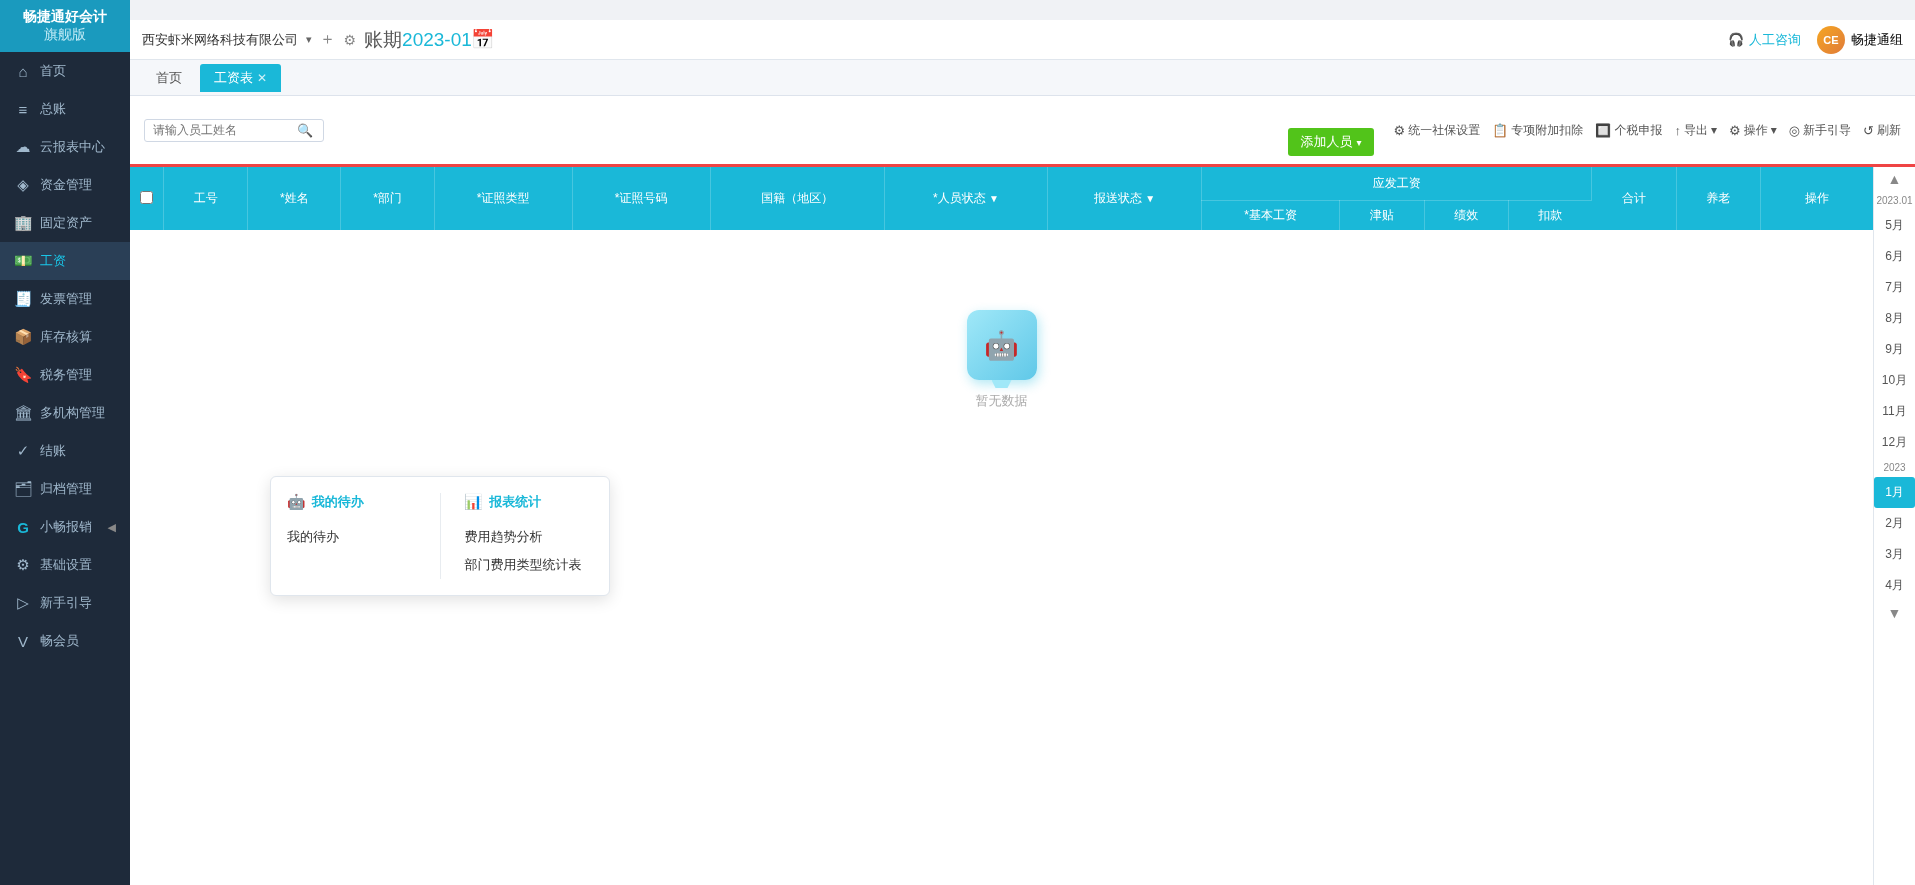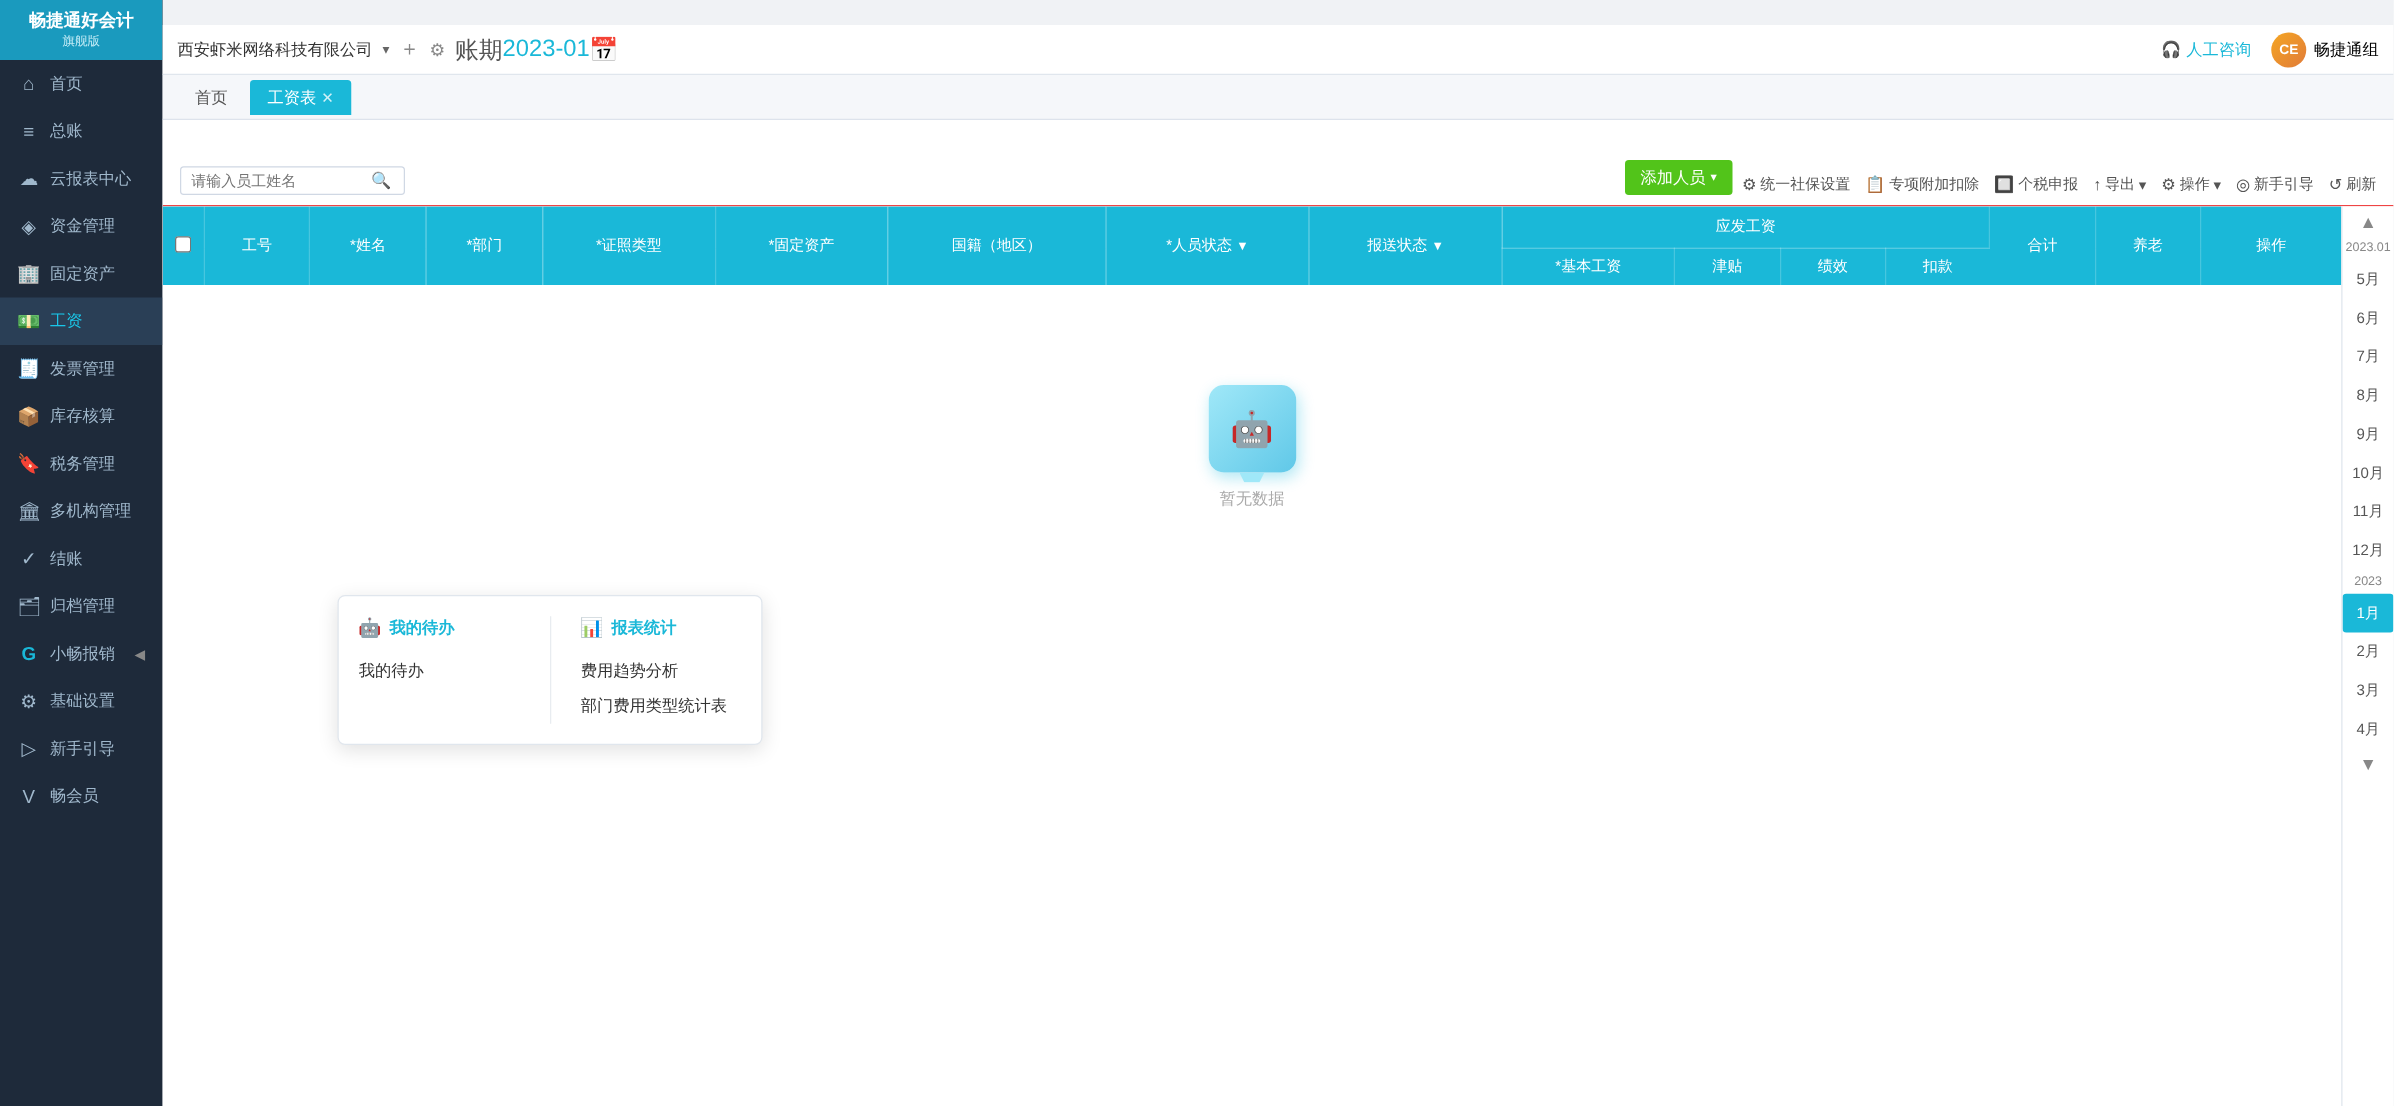--- a/index.html
+++ b/index.html
@@ -24,21 +24,21 @@
       align-items: center;
     }
     .sidebar-logo .logo-title {
       color: #fff;
       font-size: 14px;
       font-weight: bold;
       white-space: nowrap;
     }
     .sidebar-logo .logo-sub {
       color: #c0eaf5;
-      font-size: 10px;
+      font-size: 14px;
     }
     .sidebar-item {
       display: flex;
       align-items: center;
       padding: 10px 14px;
       cursor: pointer;
       color: #a0b8cc;
       font-size: 13px;
       gap: 8px;
     }
@@ -124,23 +124,23 @@
       flex-direction: column;
       overflow: hidden;
       position: relative;
       background: #fff;
     }
 
     
     .toolbar {
       padding: 8px 14px;
       display: flex;
-      align-items: flex-end;
-      gap: 8px;
-      border-bottom: 1px solid #ef4444;
+      align-items: center;
+      gap: 20px;
+      border-bottom: 3px solid #ef4444;
       background: #fff;
     }
     .search-box {
       display: flex;
       align-items: center;
       border: 1px solid #d0d8e4;
       border-radius: 3px;
       padding: 3px 8px;
       gap: 4px;
       width: 180px;
@@ -505,21 +505,21 @@
         <table>
           <thead>
             <tr>
               <th class="checkbox-th" rowspan="2">
                 <input type="checkbox" style="">
               </th>
               <th rowspan="2">工号</th>
               <th rowspan="2">*姓名</th>
               <th rowspan="2">*部门</th>
               <th rowspan="2">*证照类型</th>
-              <th rowspan="2">*固定资产</th>
+              <th rowspan="2">*证照号码</th>
               <th rowspan="2">国籍（地区）</th>
               <th rowspan="2">
                 <span>*人员状态</span>
                 <span style="font-size:10px;">▼</span>
               </th>
               <th rowspan="2">
                 <span>报送状态</span>
                 <span style="font-size:10px;">▼</span>
               </th>
               <th colspan="4">应发工资</th>

